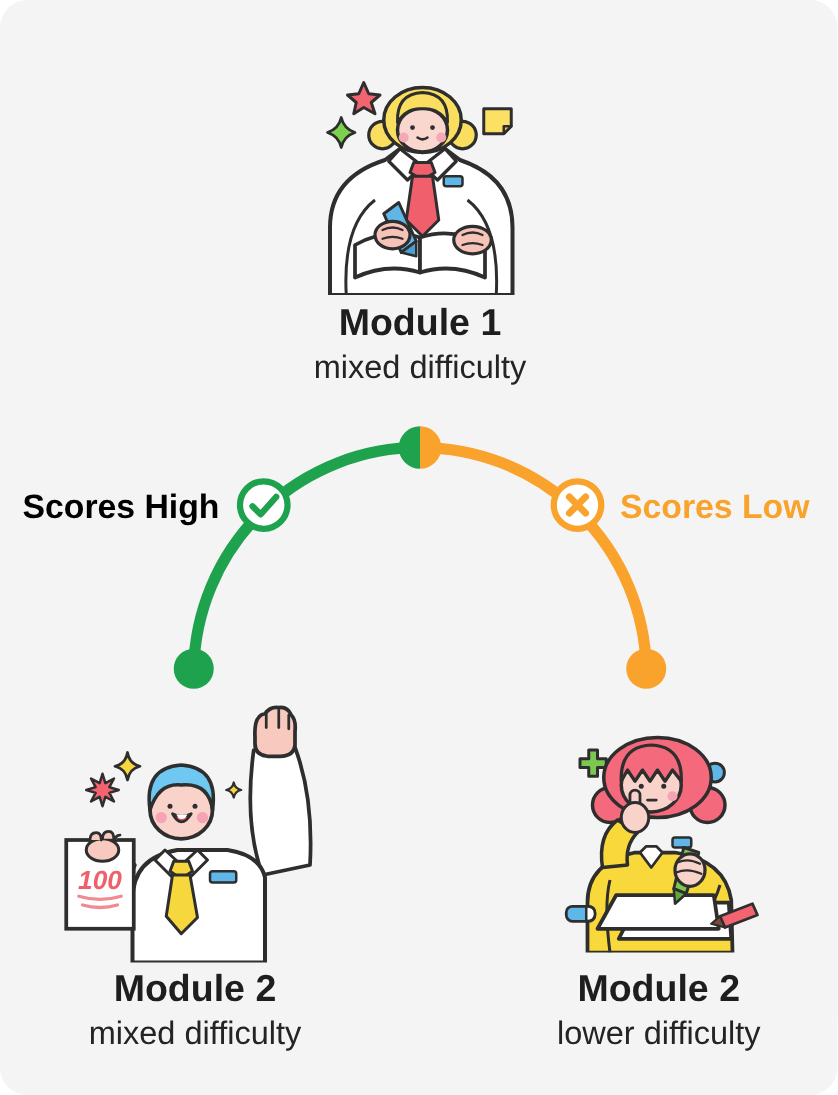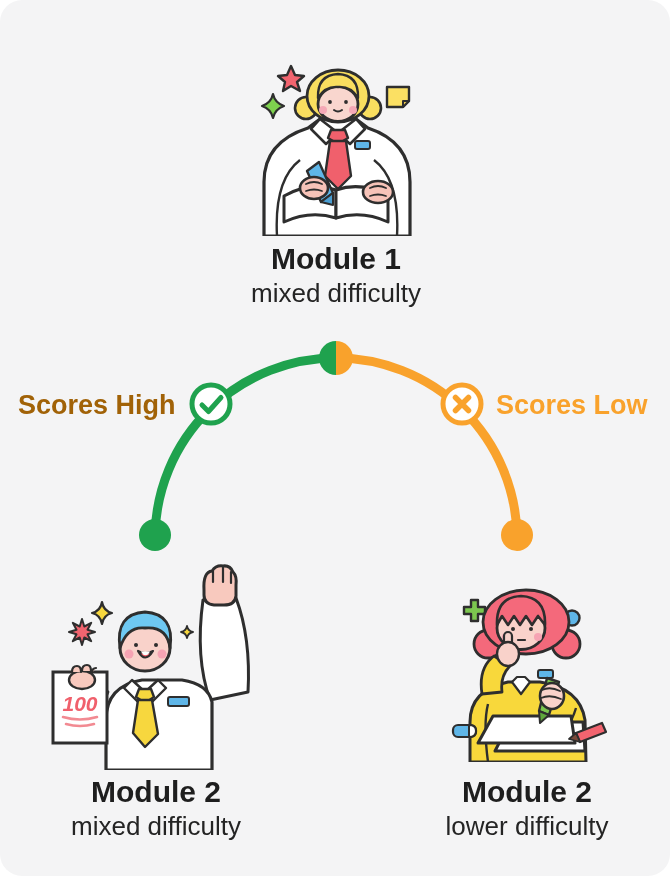--- a/index.html
+++ b/index.html
@@ -9,21 +9,21 @@
     width:670px;height:876px;
     background:#f4f4f5;
     border-radius:22px;
     overflow:hidden;
   }
   .abs{position:absolute;}
   .mod-text{position:absolute;text-align:center;color:#1e1e1e;}
   .mod-title{font-size:30px;font-weight:700;line-height:1.12;color:#1e1e1e;}
   .mod-sub{font-size:26px;font-weight:400;line-height:1.18;color:#242424;margin-top:2px;}
   .branch-label{position:absolute;font-size:27px;font-weight:600;white-space:nowrap;}
-  .branch-label.high{color:#a16207;left:18px;top:390px;}
+  .branch-label.high{color:#000000;left:18px;top:390px;}
   .branch-label.low{color:#f9a22c;left:496px;top:390px;text-align:center;}
   svg{display:block;}
 </style>
 </head>
 <body>
 
 <div class="card">
 
   <svg class="abs" style="left:214px;top:48px;" width="244" height="188" viewBox="0 0 244 188">
     <g>

